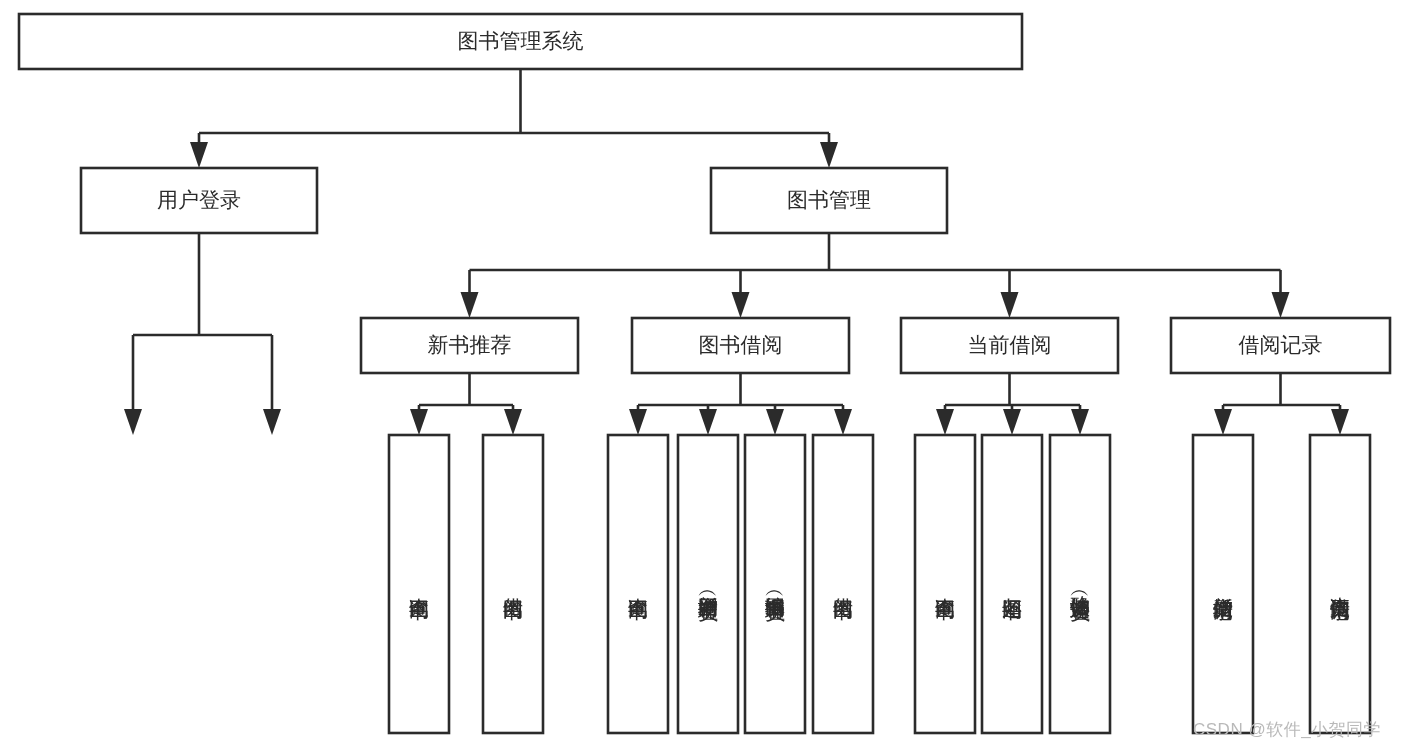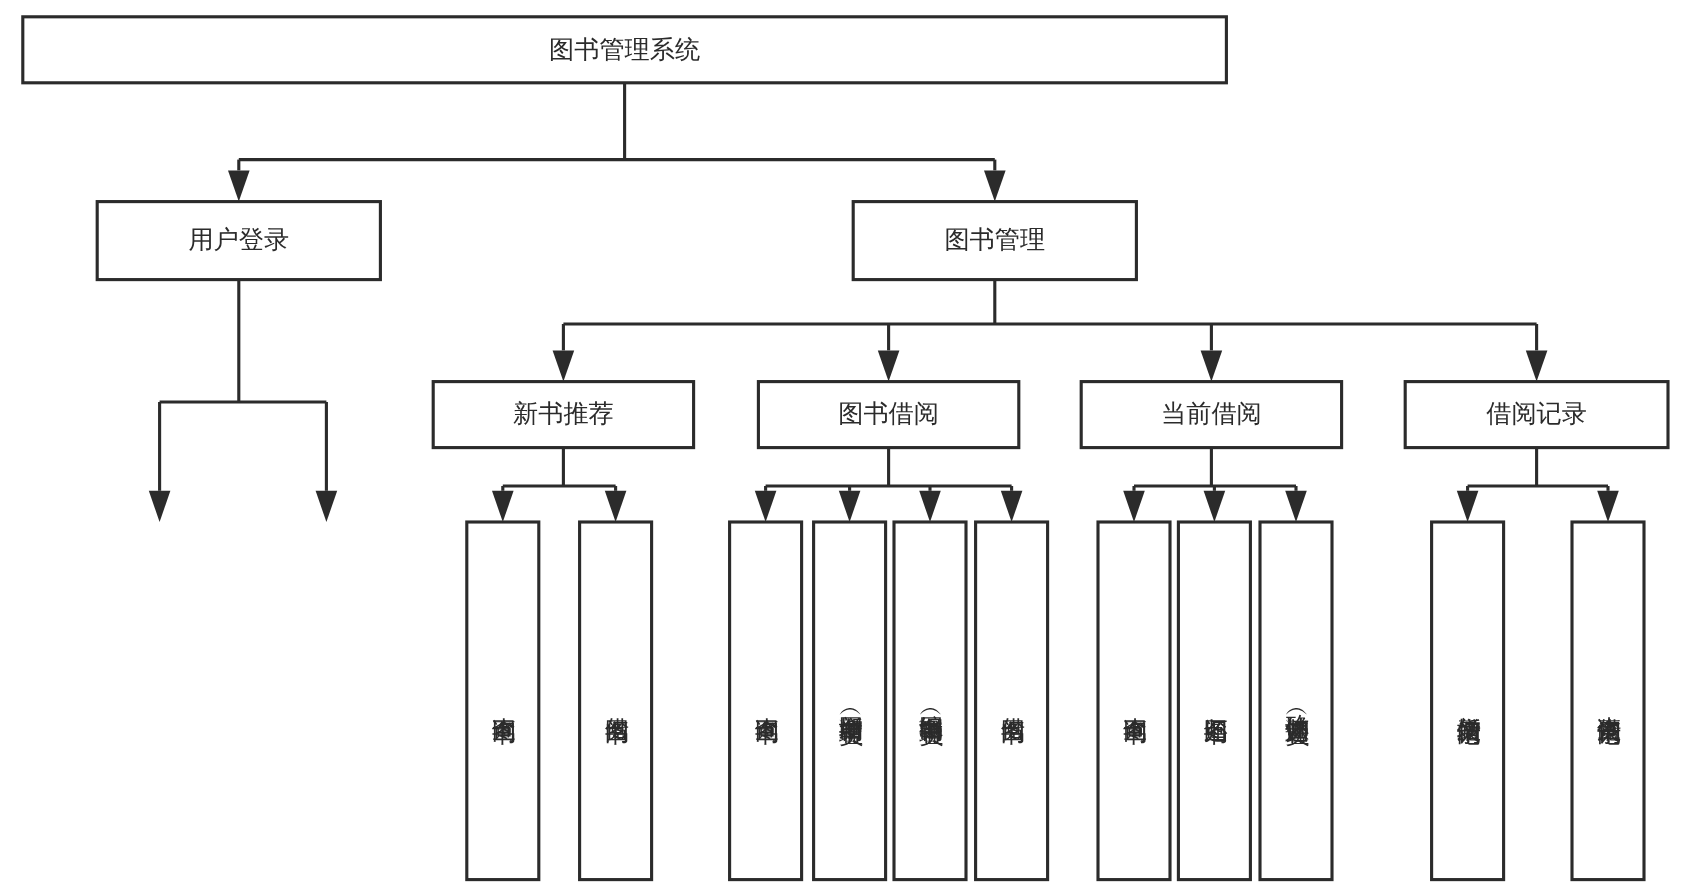--- a/index.html
+++ b/index.html
@@ -173,14 +173,15 @@
       <div class="leaf-label" style="left: 678px; top: 435px; width: 60px; height: 298px;">新增图书（管理员）</div>
       <div class="leaf-label" style="left: 745px; top: 435px; width: 60px; height: 298px;">编辑图书（管理员）</div>
       <div class="leaf-label" style="left: 813px; top: 435px; width: 60px; height: 298px;">借阅图书</div>
       <div class="leaf-label" style="left: 915px; top: 435px; width: 60px; height: 298px;">查询图书</div>
       <div class="leaf-label" style="left: 982px; top: 435px; width: 60px; height: 298px;">归还图书</div>
       <div class="leaf-label" style="left: 1050px; top: 435px; width: 60px; height: 298px;">确认归还（管理员）</div>
       <div class="leaf-label" style="left: 1193px; top: 435px; width: 60px; height: 298px;">新增借阅记录</div>
       <div class="leaf-label" style="left: 1310px; top: 435px; width: 60px; height: 298px;">查询借阅记录</div>
     </div>
 
+  <div class="watermark" style="left: 1193px; top: 718px;">CSDN @软件_小贺同学</div>
 
 </div>
 
 </body></html>

